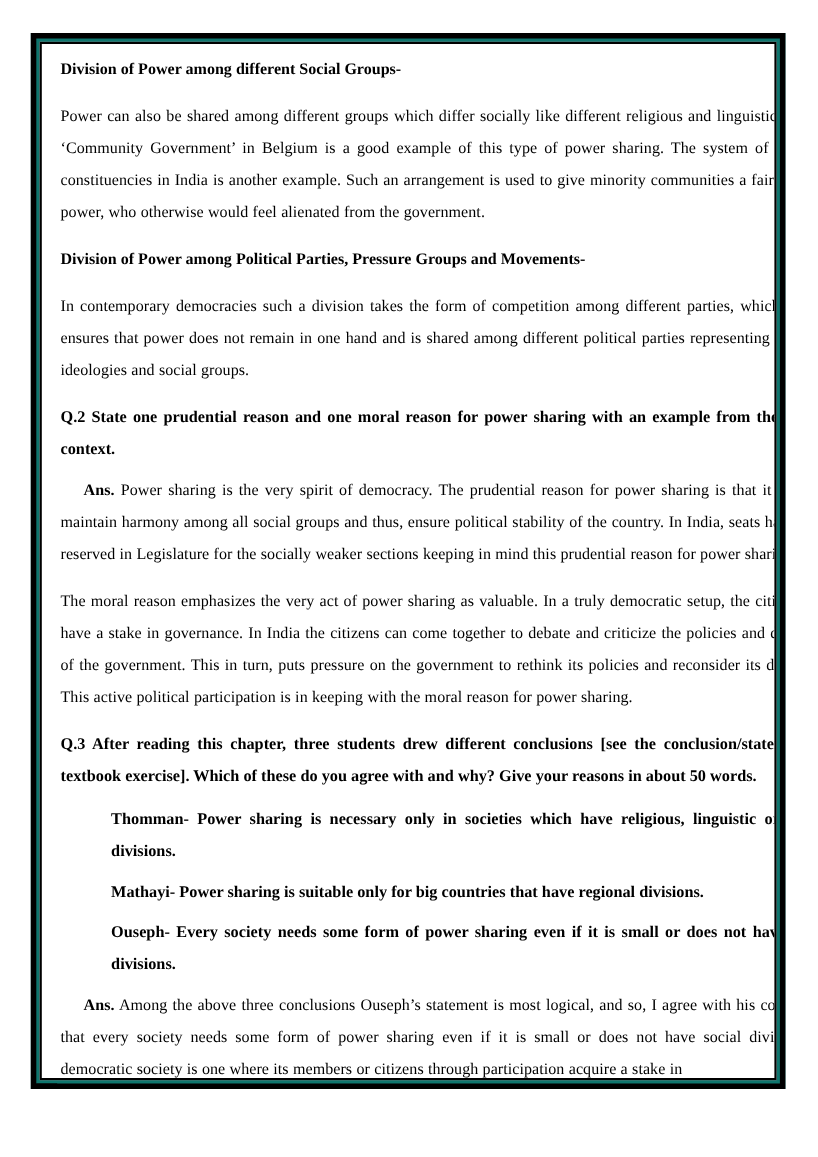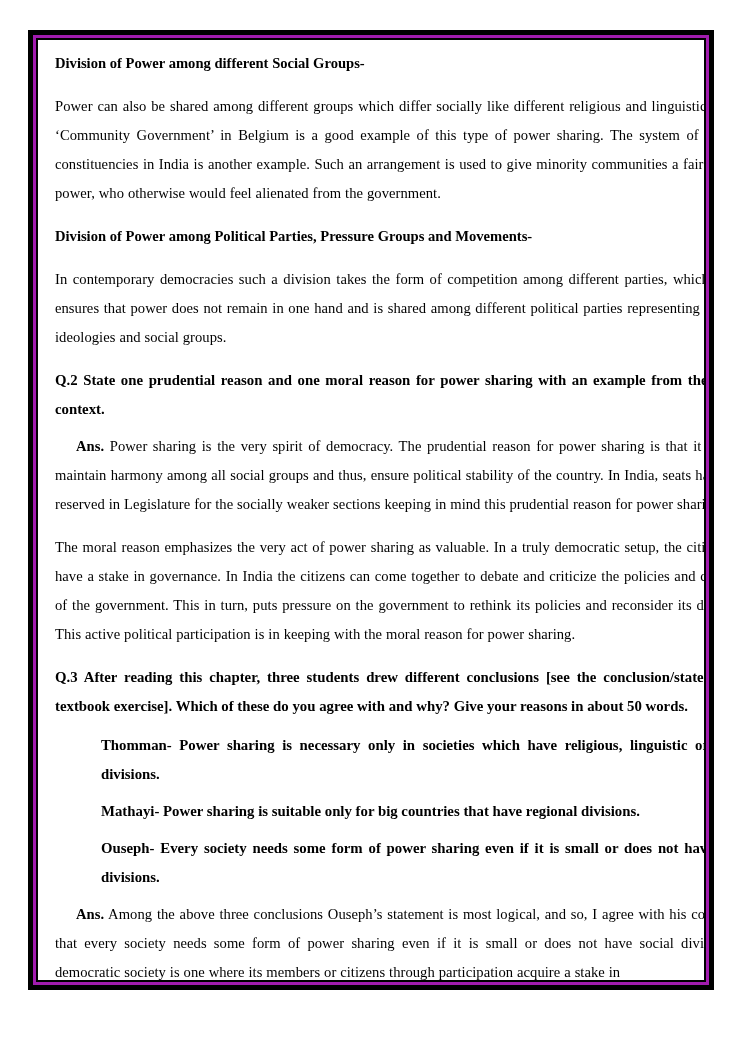--- a/index.html
+++ b/index.html
@@ -19,21 +19,21 @@
 
   
   #page-frame {
     position: absolute;
     left: 28px;
     top: 30px;
     width: 686px;
     height: 960px;
     border: 5px solid #000000;
     box-sizing: border-box;
-    background: #a21caf;
+    background: #0f766e;
   }
   #page-frame-inner {
     position: absolute;
     left: 3px;
     top: 3px;
     right: 3px;
     bottom: 3px;
     border: 2px solid #000000;
     box-sizing: border-box;
     background: #ffffff;

